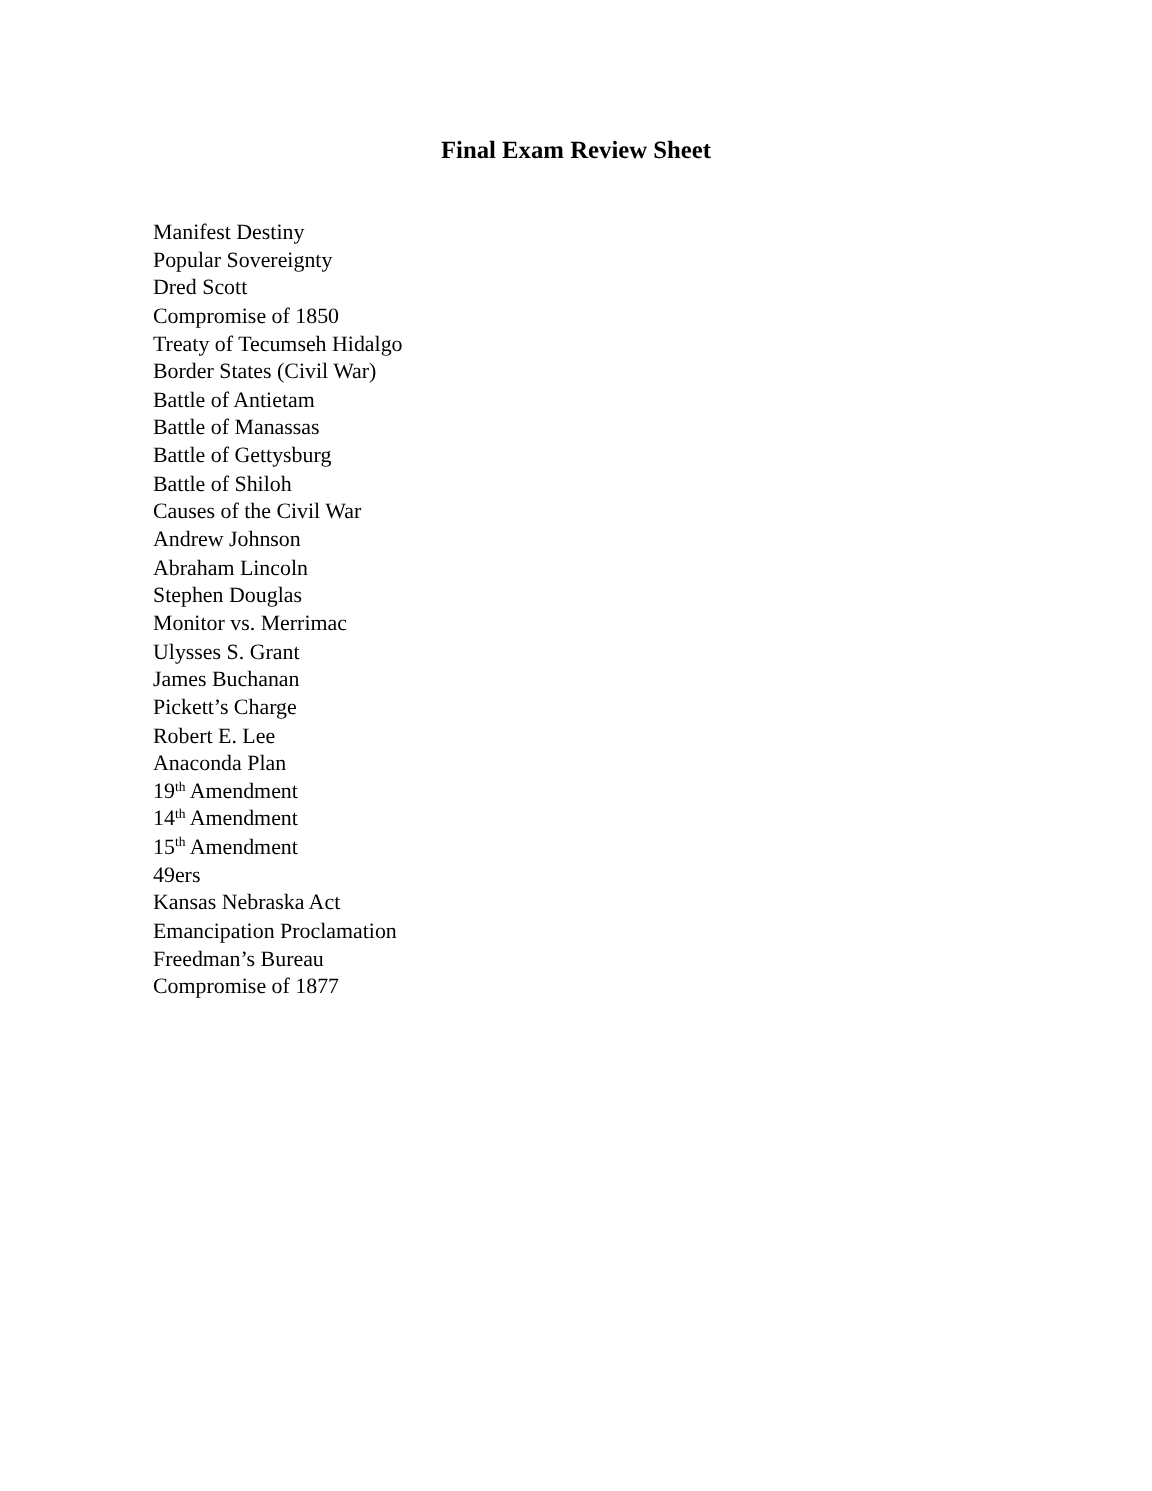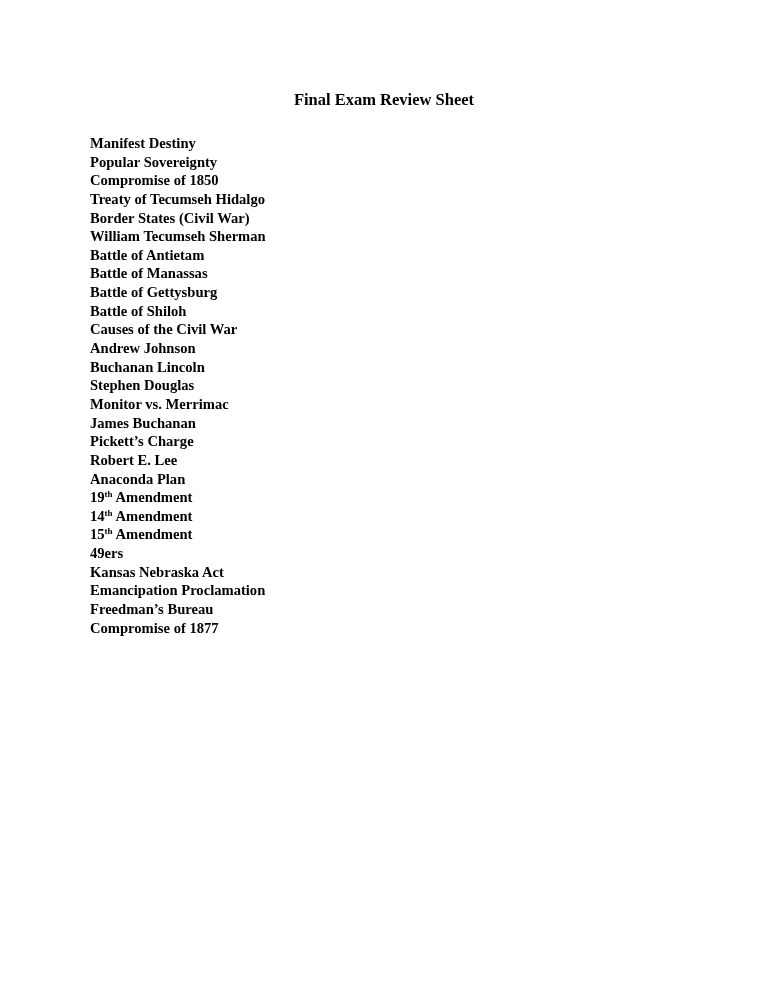--- a/index.html
+++ b/index.html
@@ -4,47 +4,48 @@
 <style>
   html, body { margin: 0; padding: 0; background: #ffffff; }
   body { width: 768px; height: 994px; position: relative; overflow: hidden; }
   .page { position: absolute; left: 0; top: 0; width: 768px; height: 994px; background: #ffffff; }
   .title {
     position: absolute; left: 0; top: 90px; width: 768px; text-align: center;
     font-family: "Liberation Serif", serif; font-weight: bold; font-size: 16.5px; color: #000;
     line-height: 20px;
   }
   .list {
-    position: absolute; left: 90px; top: 134px; margin: 0; padding: 0; list-style: none;
-    font-family: "Liberation Serif", serif; font-size: 14.6px; color: #000; font-weight: bold;
+    position: absolute; left: 90px; top: 134px; margin: 12px; padding: 0; list-style: none;
+    font-family: "Liberation Serif", serif; font-size: 14.6px; color: #000;
   }
   .list li { height: 18.65px; line-height: 18.65px; white-space: nowrap; }
   .list sup { font-size: 9px; line-height: 0; vertical-align: 5px; }
 </style>
 </head>
 <body>
 
 <div class="page">
   <div class="title">Final Exam Review Sheet</div>
   <ul class="list">
     <li>Manifest Destiny</li>
     <li>Popular Sovereignty</li>
+    <li>Dred Scott</li>
     <li>Compromise of 1850</li>
     <li>Treaty of Tecumseh Hidalgo</li>
     <li>Border States (Civil War)</li>
-    <li>William Tecumseh Sherman</li>
     <li>Battle of Antietam</li>
     <li>Battle of Manassas</li>
     <li>Battle of Gettysburg</li>
     <li>Battle of Shiloh</li>
     <li>Causes of the Civil War</li>
     <li>Andrew Johnson</li>
-    <li>Buchanan Lincoln</li>
+    <li>Abraham Lincoln</li>
     <li>Stephen Douglas</li>
     <li>Monitor vs. Merrimac</li>
+    <li>Ulysses S. Grant</li>
     <li>James Buchanan</li>
     <li>Pickett’s Charge</li>
     <li>Robert E. Lee</li>
     <li>Anaconda Plan</li>
     <li><span>19</span><sup>th</sup><span> Amendment</span></li>
     <li><span>14</span><sup>th</sup><span> Amendment</span></li>
     <li><span>15</span><sup>th</sup><span> Amendment</span></li>
     <li>49ers</li>
     <li>Kansas Nebraska Act</li>
     <li>Emancipation Proclamation</li>

